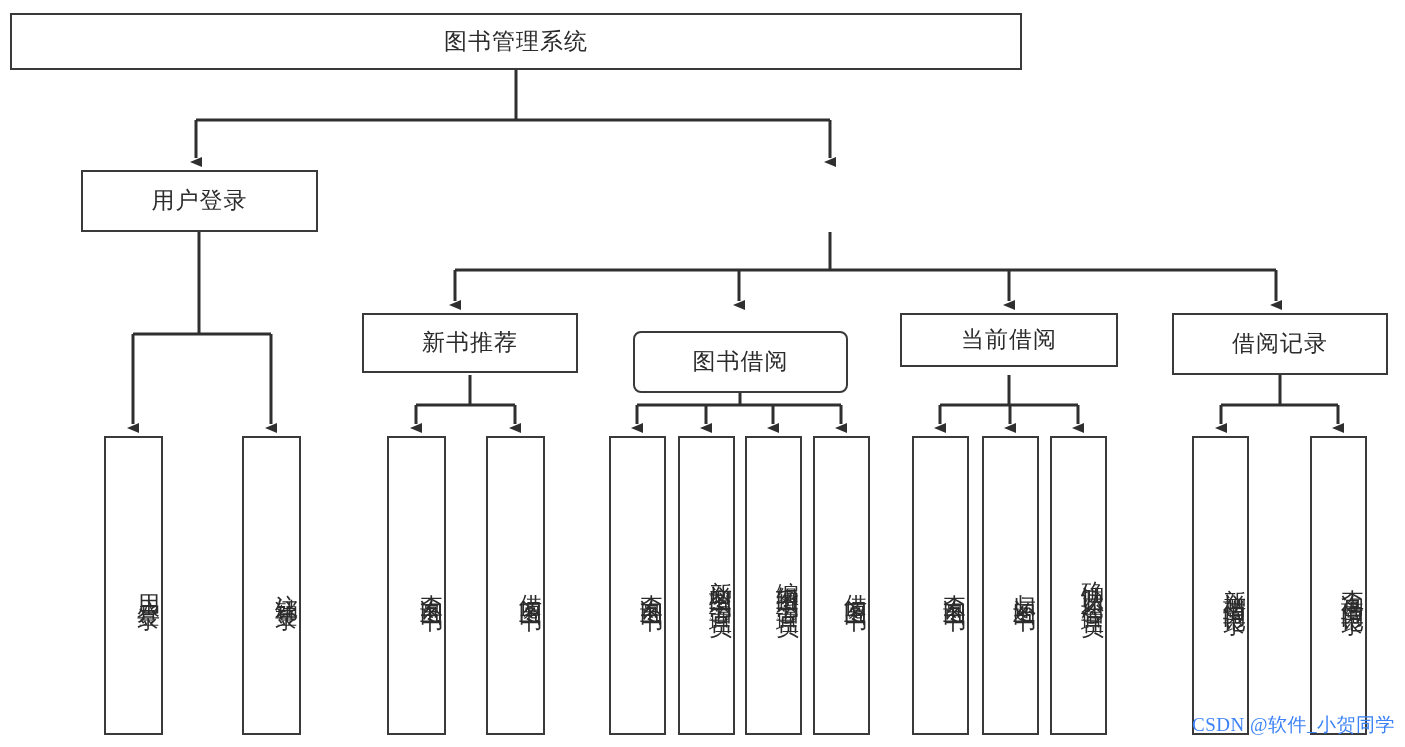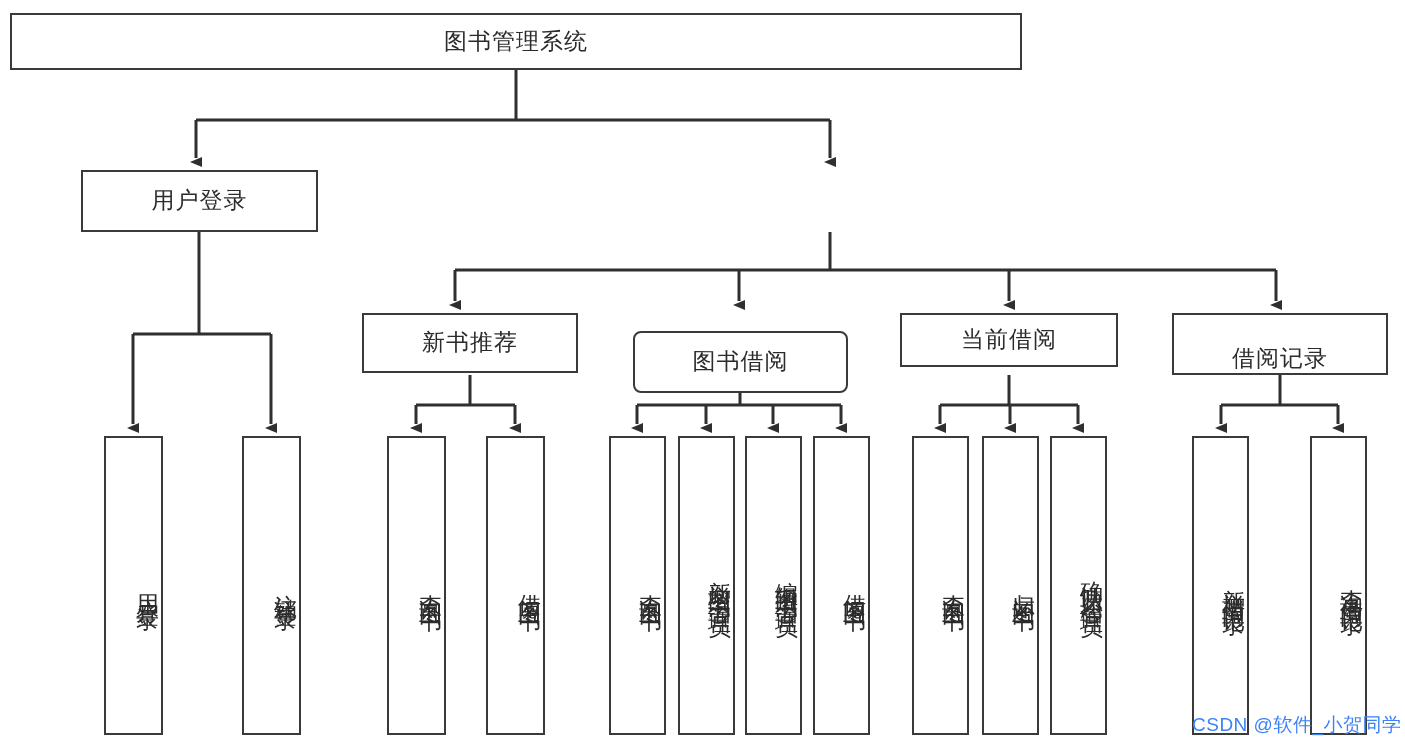--- a/index.html
+++ b/index.html
@@ -5,21 +5,21 @@
   html, body {
     margin: 0;
     padding: 0;
     background: #ffffff;
   }
   #canvas {
     position: relative;
     width: 1405px;
     height: 747px;
     background: #ffffff;
-    font-family: Liberation Sans, sans-serif;
+    font-family: Liberation Serif, serif;
     overflow: hidden;
   }
   svg.wires {
     position: absolute;
     left: 0;
     top: 0;
     width: 1405px;
     height: 747px;
     pointer-events: none;
   }
@@ -128,21 +128,21 @@
 
   <div class="node node-h" style="left:362px; top:313px; width:216px; height:60px;">
     <span>新书推荐</span>
   </div>
   <div class="node node-h" style="left:633px; top:331px; width:215px; height:62px;border-radius:8px;">
     <span>图书借阅</span>
   </div>
   <div class="node node-h" style="left:900px; top:313px; width:218px; height:54px;">
     <span>当前借阅</span>
   </div>
-  <div class="node node-h" style="left:1172px; top:313px; width:216px; height:62px;align-items:flex-end;">
+  <div class="node node-h" style="left:1172px; top:313px; width:216px; height:62px;">
     <span>借阅记录</span>
   </div>
 
   <div class="node node-v" style="left:104px; top:436px; width:59px; height:299px;">
     <span>用户登录</span>
   </div>
   <div class="node node-v" style="left:242px; top:436px; width:59px; height:299px;">
     <span>注销登录</span>
   </div>
 

